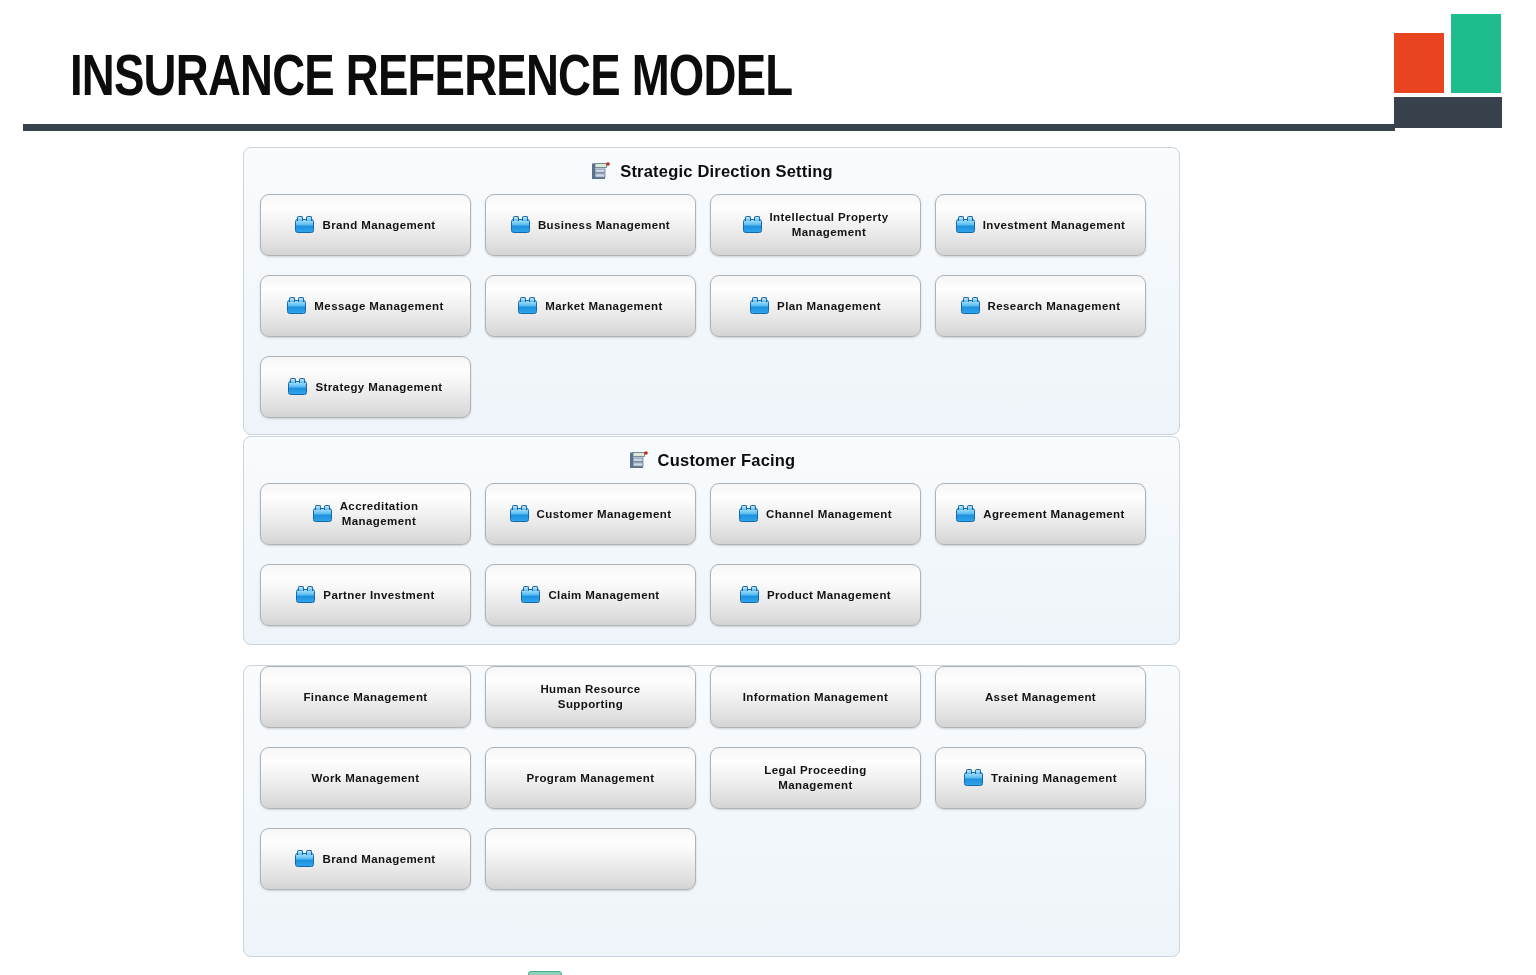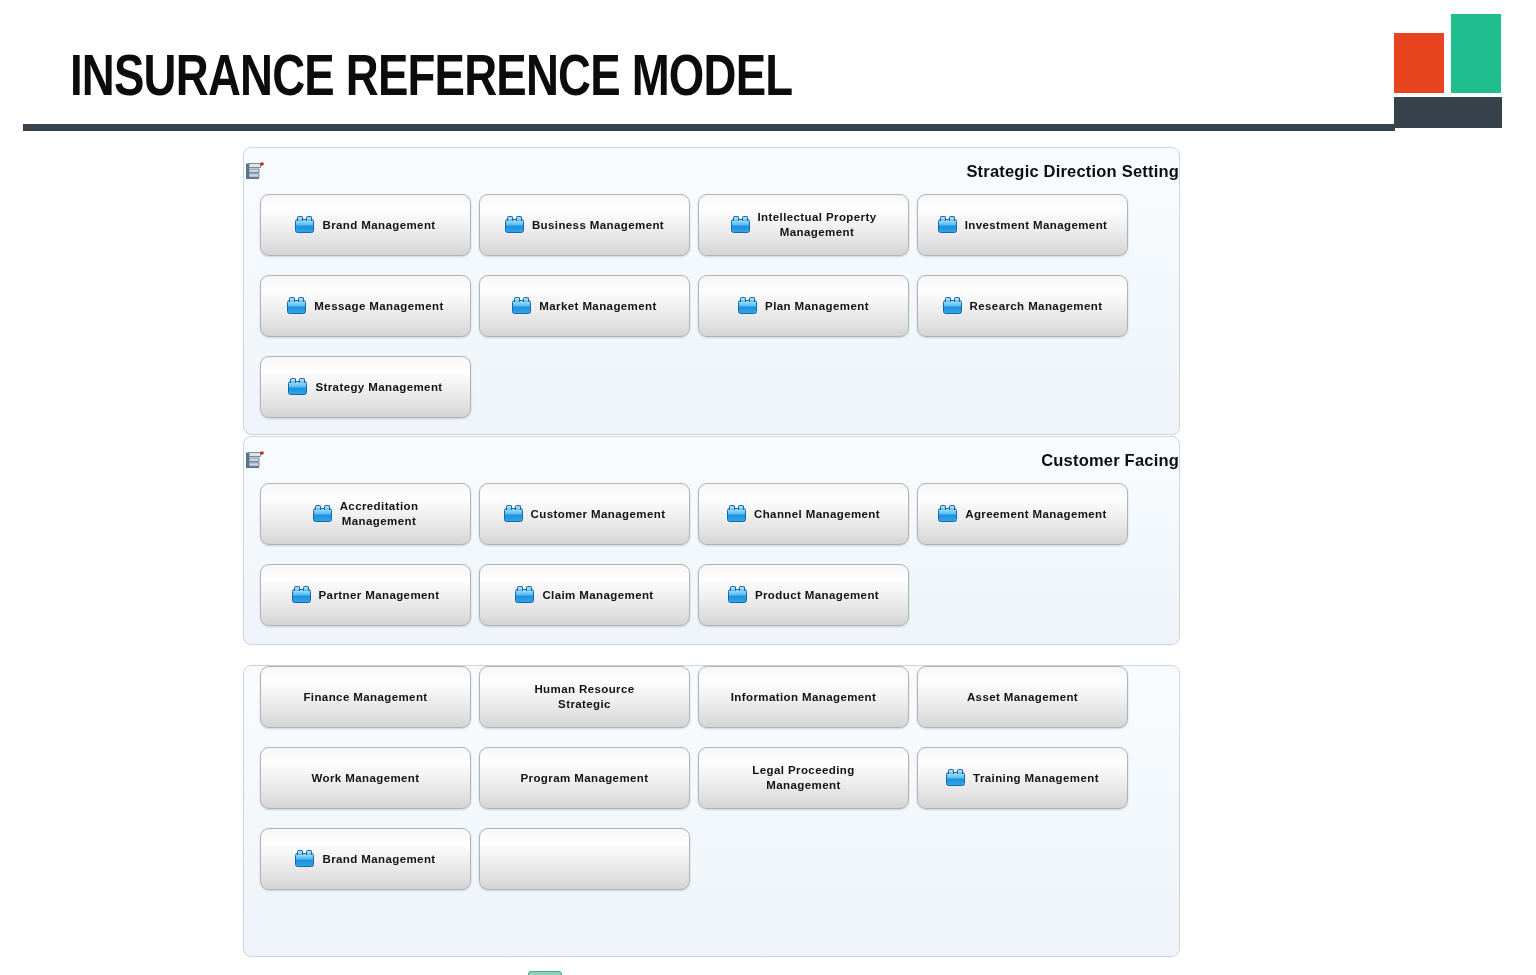--- a/index.html
+++ b/index.html
@@ -21,26 +21,26 @@
   
   .panel{
     position:absolute;left:243px;width:937px;box-sizing:border-box;
     background:linear-gradient(180deg,#f9fcfe 0%,#f2f7fb 60%,#eef4f9 100%);
     border:1px solid #ccd5dd;border-radius:8px;
   }
   .panel.s1{top:147px;height:288px;}
   .panel.s2{top:436px;height:209px;}
   .panel.s3{top:665px;height:292px;}
   .panel-header{
-    height:46px;display:flex;align-items:center;justify-content:space-between;gap:9px;
+    height:46px;display:flex;align-items:center;justify-content:center;gap:9px;
   }
   .panel-title{font-size:16.5px;font-weight:700;color:#0d0d0d;letter-spacing:.2px;}
   .view-icon{display:inline-flex;width:21px;height:21px;}
   .grid{
-    display:flex;flex-wrap:wrap;gap:19px 8px;padding:0 14px 0 16px;
+    display:flex;flex-wrap:wrap;gap:19px 14px;padding:0 14px 0 16px;
   }
   
   .cap-btn{
     width:211px;height:62px;box-sizing:border-box;
     display:flex;align-items:center;justify-content:center;gap:8px;
     background:linear-gradient(180deg,#f6f6f6 0%,#fefefe 22%,#f0f0f0 52%,#e0e0e0 82%,#d4d4d4 100%);
     border:1px solid #b0b3b6;border-radius:9px;
     box-shadow:0 1px 2px rgba(90,100,110,.25);
     cursor:pointer;padding:4px 8px;
   }
@@ -162,21 +162,21 @@
         <div class="cap-btn">
     <span class="brick btn-icon"></span>
     <span class="btn-label">Channel Management</span>
   </div>
         <div class="cap-btn">
     <span class="brick btn-icon"></span>
     <span class="btn-label">Agreement Management</span>
   </div>
         <div class="cap-btn">
     <span class="brick btn-icon"></span>
-    <span class="btn-label">Partner Management</span>
+    <span class="btn-label">Partner Investment</span>
   </div>
         <div class="cap-btn">
     <span class="brick btn-icon"></span>
     <span class="btn-label">Claim Management</span>
   </div>
         <div class="cap-btn">
     <span class="brick btn-icon"></span>
     <span class="btn-label">Product Management</span>
   </div>
       </div>
@@ -184,21 +184,21 @@
 
   <section class="panel s3">
     <div class="grid">
         <div class="cap-btn">
 
     <span class="btn-label">Finance Management</span>
   </div>
         <div class="cap-btn">
 
     <span class="btn-label">Human Resource
-Strategic</span>
+Supporting</span>
   </div>
         <div class="cap-btn">
 
     <span class="btn-label">Information Management</span>
   </div>
         <div class="cap-btn">
 
     <span class="btn-label">Asset Management</span>
   </div>
         <div class="cap-btn">

